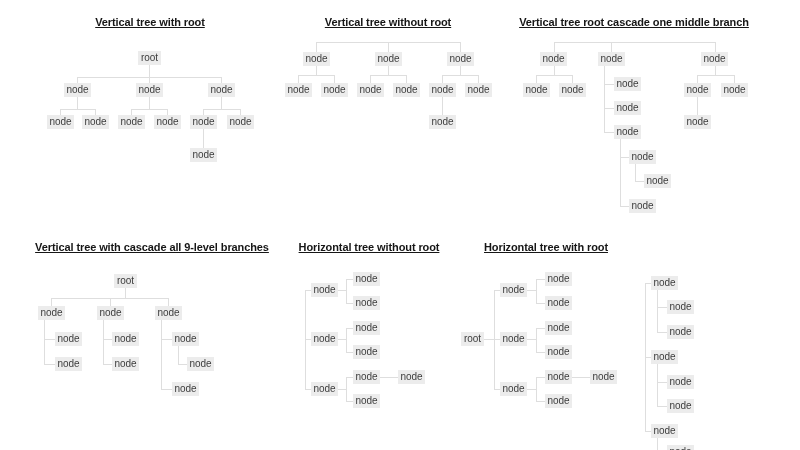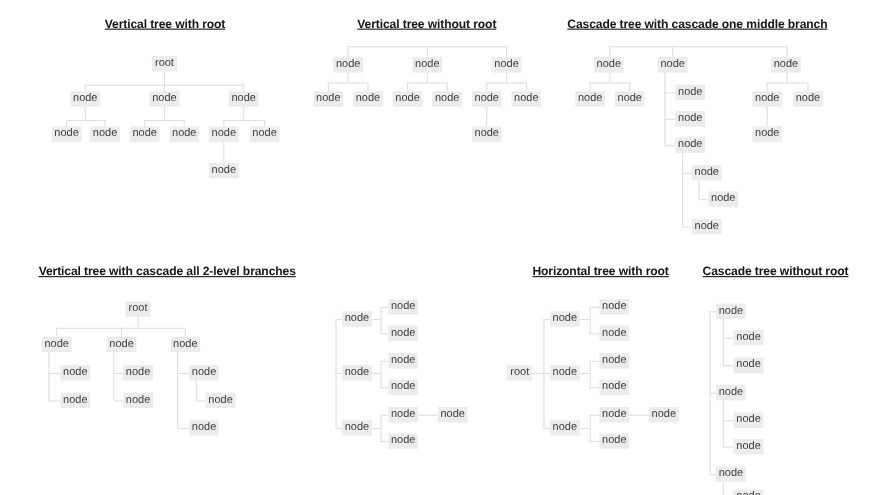--- a/index.html
+++ b/index.html
@@ -97,21 +97,21 @@
     <div class="box" style="left: 303px; top: 52px;">node</div>
     <div class="box" style="left: 375px; top: 52px;">node</div>
     <div class="box" style="left: 447px; top: 52px;">node</div>
     <div class="box" style="left: 285px; top: 83px;">node</div>
     <div class="box" style="left: 321px; top: 83px;">node</div>
     <div class="box" style="left: 357px; top: 83px;">node</div>
     <div class="box" style="left: 393px; top: 83px;">node</div>
     <div class="box" style="left: 429px; top: 83px;">node</div>
     <div class="box" style="left: 465px; top: 83px;">node</div>
     <div class="box" style="left: 429px; top: 115px;">node</div>
-    <div class="tree-title" style="left: 634px; top: 16px;">Cascade tree with cascade one middle branch</div>
+    <div class="tree-title" style="left: 634px; top: 16px;">Vertical tree root cascade one middle branch</div>
     <div class="connector" style="left: 554px; top: 42px; width: 162px; height: 1px;"></div>
     <div class="connector" style="left: 554px; top: 42px; width: 1px; height: 10px;"></div>
     <div class="connector" style="left: 611px; top: 42px; width: 1px; height: 10px;"></div>
     <div class="connector" style="left: 715px; top: 42px; width: 1px; height: 10px;"></div>
     <div class="connector" style="left: 554px; top: 66px; width: 1px; height: 9px;"></div>
     <div class="connector" style="left: 536px; top: 75px; width: 37px; height: 1px;"></div>
     <div class="connector" style="left: 536px; top: 75px; width: 1px; height: 8px;"></div>
     <div class="connector" style="left: 572px; top: 75px; width: 1px; height: 8px;"></div>
     <div class="connector" style="left: 715px; top: 66px; width: 1px; height: 9px;"></div>
     <div class="connector" style="left: 697px; top: 75px; width: 38px; height: 1px;"></div>
@@ -134,21 +134,21 @@
     <div class="box" style="left: 559px; top: 83px;">node</div>
     <div class="box" style="left: 684px; top: 83px;">node</div>
     <div class="box" style="left: 721px; top: 83px;">node</div>
     <div class="box" style="left: 684px; top: 115px;">node</div>
     <div class="box" style="left: 614px; top: 77px;">node</div>
     <div class="box" style="left: 614px; top: 101px;">node</div>
     <div class="box" style="left: 614px; top: 125px;">node</div>
     <div class="box" style="left: 629px; top: 150px;">node</div>
     <div class="box" style="left: 644px; top: 174px;">node</div>
     <div class="box" style="left: 629px; top: 199px;">node</div>
-    <div class="tree-title" style="left: 152px; top: 241px;">Vertical tree with cascade all 2-level branches</div>
+    <div class="tree-title" style="left: 152px; top: 241px;">Vertical tree with cascade all 9-level branches</div>
     <div class="connector" style="left: 125px; top: 288px; width: 1px; height: 10px;"></div>
     <div class="connector" style="left: 51px; top: 298px; width: 118px; height: 1px;"></div>
     <div class="connector" style="left: 51px; top: 298px; width: 1px; height: 8px;"></div>
     <div class="connector" style="left: 110px; top: 298px; width: 1px; height: 8px;"></div>
     <div class="connector" style="left: 168px; top: 298px; width: 1px; height: 8px;"></div>
     <div class="connector" style="left: 44px; top: 320px; width: 1px; height: 44px;"></div>
     <div class="connector" style="left: 44px; top: 339px; width: 11px; height: 1px;"></div>
     <div class="connector" style="left: 44px; top: 364px; width: 11px; height: 1px;"></div>
     <div class="connector" style="left: 103px; top: 320px; width: 1px; height: 44px;"></div>
     <div class="connector" style="left: 103px; top: 339px; width: 9px; height: 1px;"></div>
@@ -162,20 +162,21 @@
     <div class="box" style="left: 38px; top: 306px;">node</div>
     <div class="box" style="left: 97px; top: 306px;">node</div>
     <div class="box" style="left: 155px; top: 306px;">node</div>
     <div class="box" style="left: 55px; top: 332px;">node</div>
     <div class="box" style="left: 55px; top: 357px;">node</div>
     <div class="box" style="left: 112px; top: 332px;">node</div>
     <div class="box" style="left: 112px; top: 357px;">node</div>
     <div class="box" style="left: 172px; top: 332px;">node</div>
     <div class="box" style="left: 187px; top: 357px;">node</div>
     <div class="box" style="left: 172px; top: 382px;">node</div>
+    <div class="tree-title" style="left: 369px; top: 241px;">Horizontal tree without root</div>
     <div class="connector" style="left: 305px; top: 290px; width: 1px; height: 100px;"></div>
     <div class="connector" style="left: 305px; top: 290px; width: 6px; height: 1px;"></div>
     <div class="connector" style="left: 305px; top: 339px; width: 6px; height: 1px;"></div>
     <div class="connector" style="left: 305px; top: 389px; width: 6px; height: 1px;"></div>
     <div class="connector" style="left: 338px; top: 290px; width: 8px; height: 1px;"></div>
     <div class="connector" style="left: 346px; top: 279px; width: 1px; height: 25px;"></div>
     <div class="connector" style="left: 346px; top: 279px; width: 7px; height: 1px;"></div>
     <div class="connector" style="left: 346px; top: 303px; width: 7px; height: 1px;"></div>
     <div class="connector" style="left: 338px; top: 339px; width: 8px; height: 1px;"></div>
     <div class="connector" style="left: 346px; top: 328px; width: 1px; height: 25px;"></div>
@@ -219,21 +220,20 @@
     <div class="box" style="left: 500px; top: 283px;">node</div>
     <div class="box" style="left: 500px; top: 332px;">node</div>
     <div class="box" style="left: 500px; top: 382px;">node</div>
     <div class="box" style="left: 545px; top: 272px;">node</div>
     <div class="box" style="left: 545px; top: 296px;">node</div>
     <div class="box" style="left: 545px; top: 321px;">node</div>
     <div class="box" style="left: 545px; top: 345px;">node</div>
     <div class="box" style="left: 545px; top: 370px;">node</div>
     <div class="box" style="left: 545px; top: 394px;">node</div>
     <div class="box" style="left: 590px; top: 370px;">node</div>
-    <div class="tree-title" style="left: 705px; top: 241px;">Cascade tree without root</div>
     <div class="connector" style="left: 645px; top: 283px; width: 1px; height: 149px;"></div>
     <div class="connector" style="left: 645px; top: 283px; width: 6px; height: 1px;"></div>
     <div class="connector" style="left: 645px; top: 357px; width: 6px; height: 1px;"></div>
     <div class="connector" style="left: 645px; top: 431px; width: 6px; height: 1px;"></div>
     <div class="connector" style="left: 657px; top: 290px; width: 1px; height: 42px;"></div>
     <div class="connector" style="left: 657px; top: 307px; width: 10px; height: 1px;"></div>
     <div class="connector" style="left: 657px; top: 332px; width: 10px; height: 1px;"></div>
     <div class="connector" style="left: 657px; top: 364px; width: 1px; height: 42px;"></div>
     <div class="connector" style="left: 657px; top: 382px; width: 10px; height: 1px;"></div>
     <div class="connector" style="left: 657px; top: 406px; width: 10px; height: 1px;"></div>

